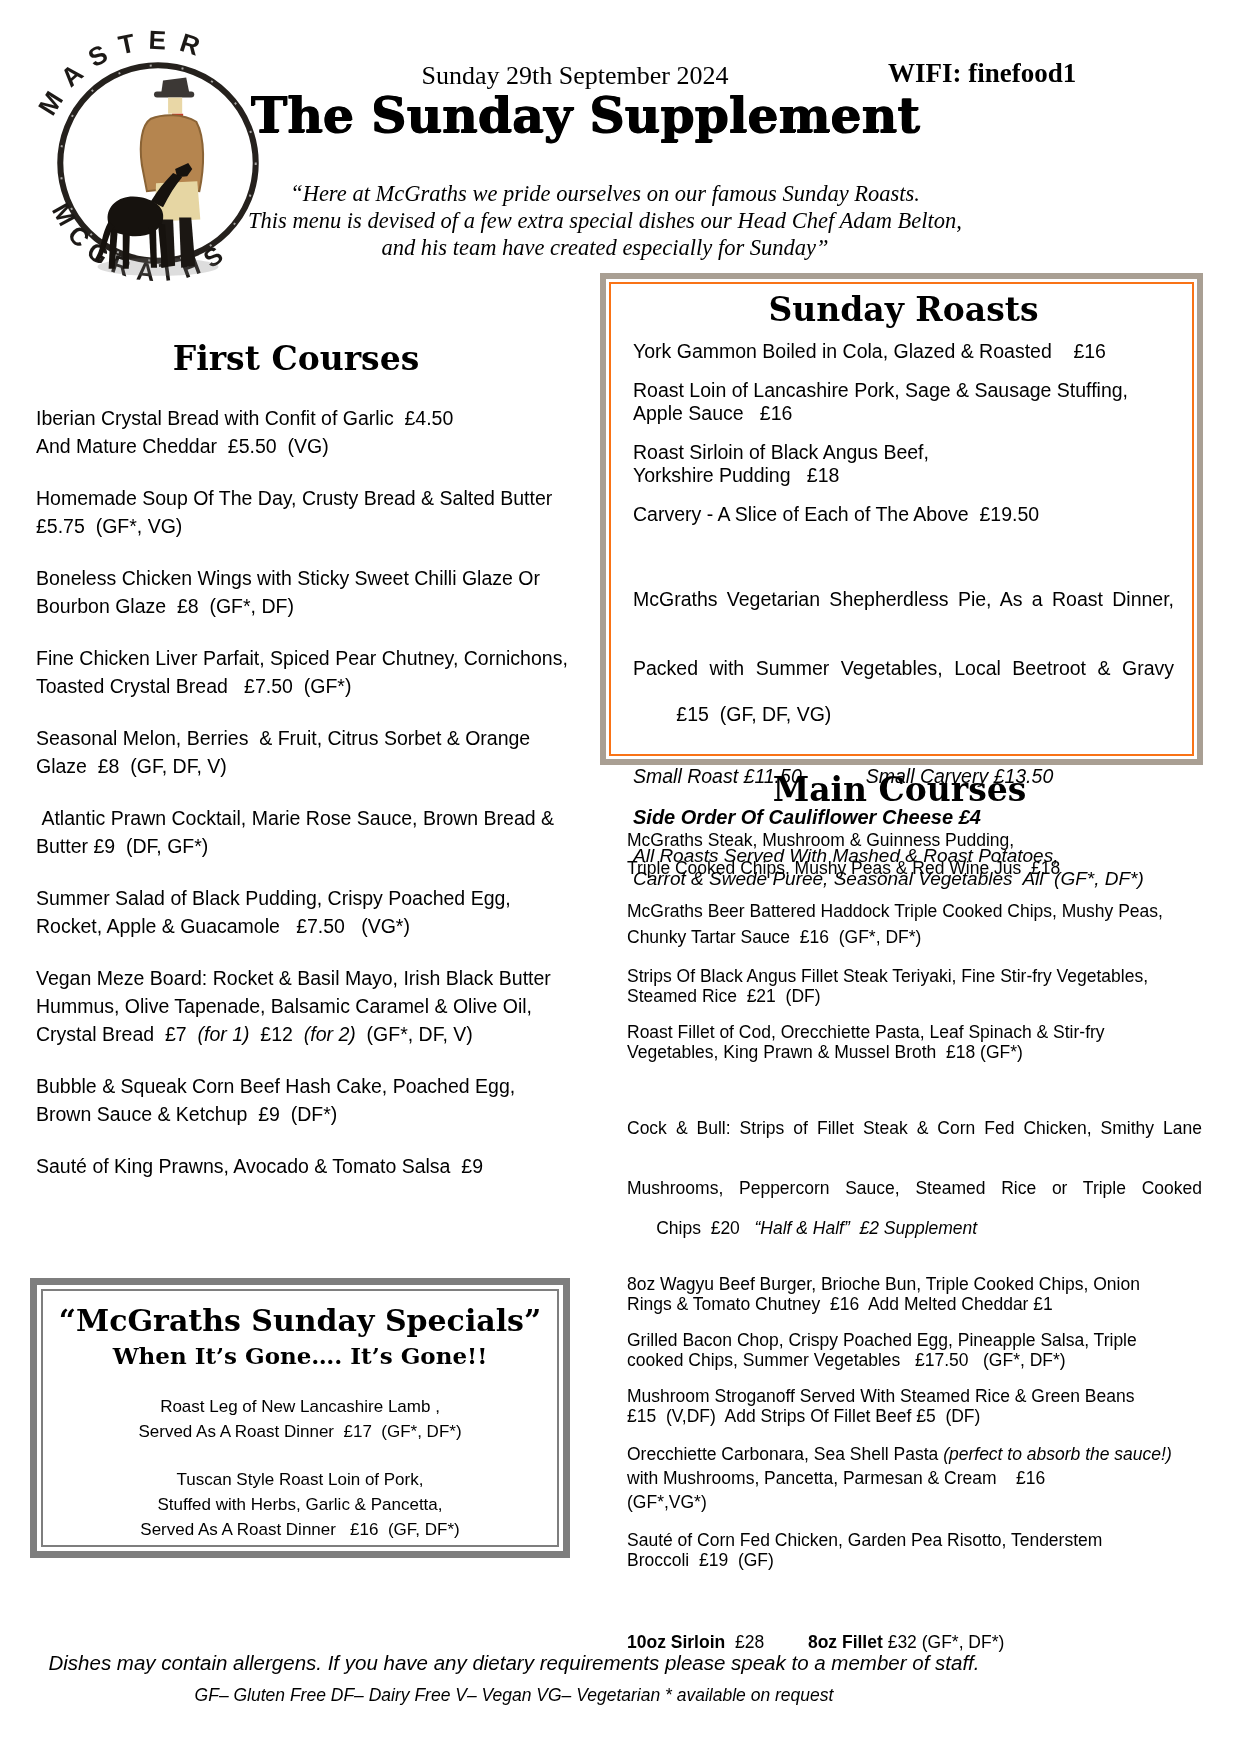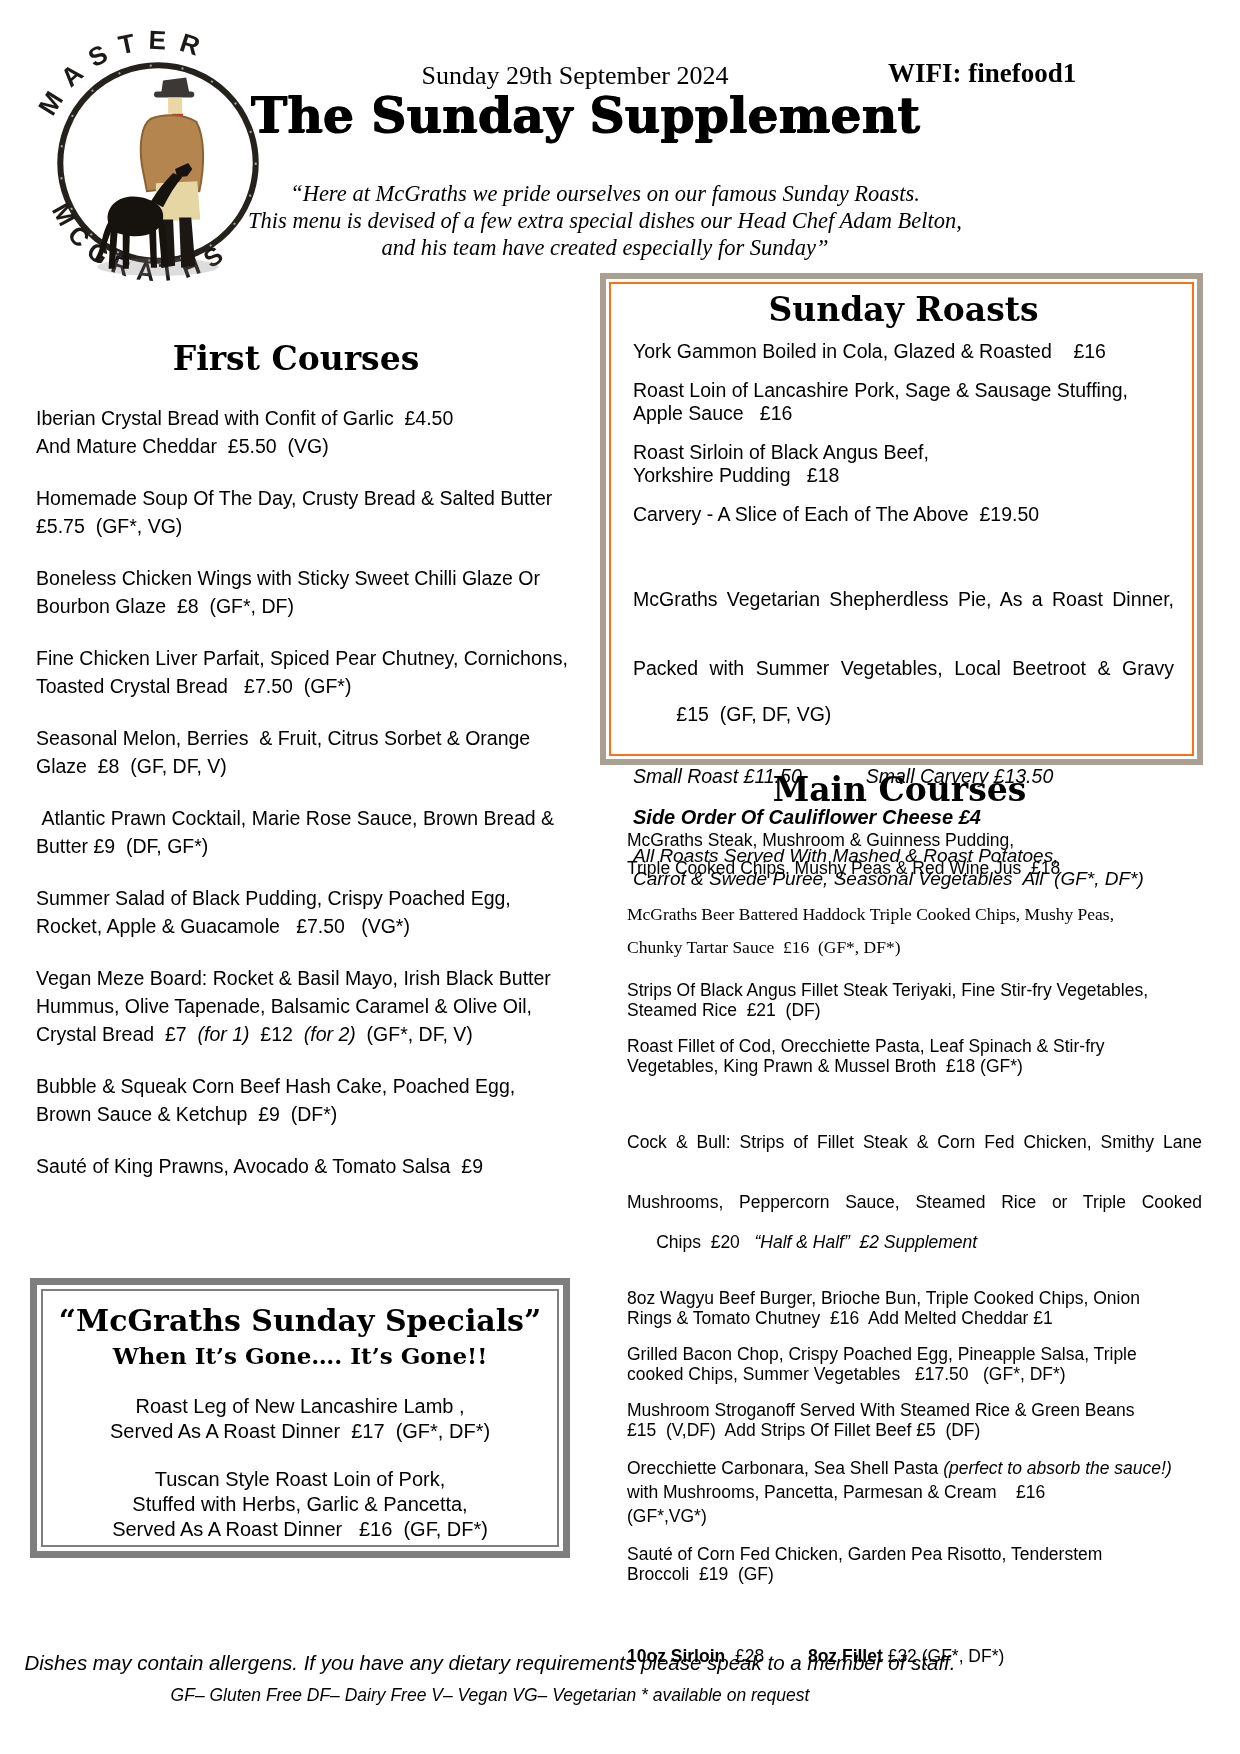--- a/index.html
+++ b/index.html
@@ -41,36 +41,36 @@
   .small-row{font-size:19.5px;line-height:23px;margin-bottom:17px;font-style:italic;}
   .small-gap{display:inline-block;width:64px;}
   .side-order{font-size:20px;font-weight:bold;font-style:italic;line-height:25px;margin-bottom:14px;}
   .rs-note{font-size:19px;font-style:italic;line-height:23px;white-space:pre-wrap;}
 
   
   .main-courses{position:absolute;left:627px;top:770px;width:575px;}
   .mc-head{font-family:"DejaVu Serif",serif;font-weight:bold;font-size:33px;
            line-height:40px;text-align:center;margin:0 30px 16px 0;}
   .mc-item{font-size:17.5px;line-height:20px;margin-bottom:16px;white-space:pre-wrap;}
-  .lh28{line-height:28px;} .lh23{line-height:33px;font-family:Liberation Serif, serif;} .lh24{line-height:24px;}
+  .lh28{line-height:28px;} .lh23{line-height:26px;} .lh24{line-height:24px;}
   .steaks{font-size:17.5px;line-height:21px;margin-top:20px;white-space:pre-wrap;}
   .steaks-head{font-family:"DejaVu Serif",serif;font-weight:bold;font-size:19px;line-height:23px;}
 
   
   .specials-box{position:absolute;left:30px;top:1278px;width:540px;height:280px;
                 border:7px solid var(--specials-border,#7e7e7e);box-sizing:border-box;}
   .specials-inner{position:absolute;left:4px;right:4px;top:4px;bottom:4px;
                   border:2px solid var(--specials-border,#7e7e7e);
                   padding-top:12px;text-align:center;box-sizing:border-box;}
   .sp-title{font-family:"DejaVu Serif",serif;font-weight:bold;font-size:30px;line-height:36px;}
   .sp-sub{font-family:"DejaVu Serif",serif;font-weight:bold;font-size:23px;line-height:30px;margin-top:2px;}
-  .sp-item{font-size:20px;line-height:25px;margin-top:23px;white-space:pre-wrap;}
-
-  
-  .footer{position:absolute;left:0;top:1650px;width:980px;text-align:center;}
+  .sp-item{font-size:17px;line-height:25px;margin-top:23px;white-space:pre-wrap;}
+
+  
+  .footer{position:absolute;left:0;top:1650px;width:980px;text-align:center;padding-left:24px;}
   .footer-line1{font-size:20.5px;font-style:italic;line-height:26px;}
   .footer-line2{font-size:17.5px;font-style:italic;line-height:22px;margin-top:8px;}
 </style>
 </head>
 <body>
 
 <div class="page">
 
   <svg class="logo" viewBox="0 0 270 270">
     <circle cx="135" cy="140" r="97" fill="#ffffff" stroke="#25211d" stroke-width="6"></circle>

